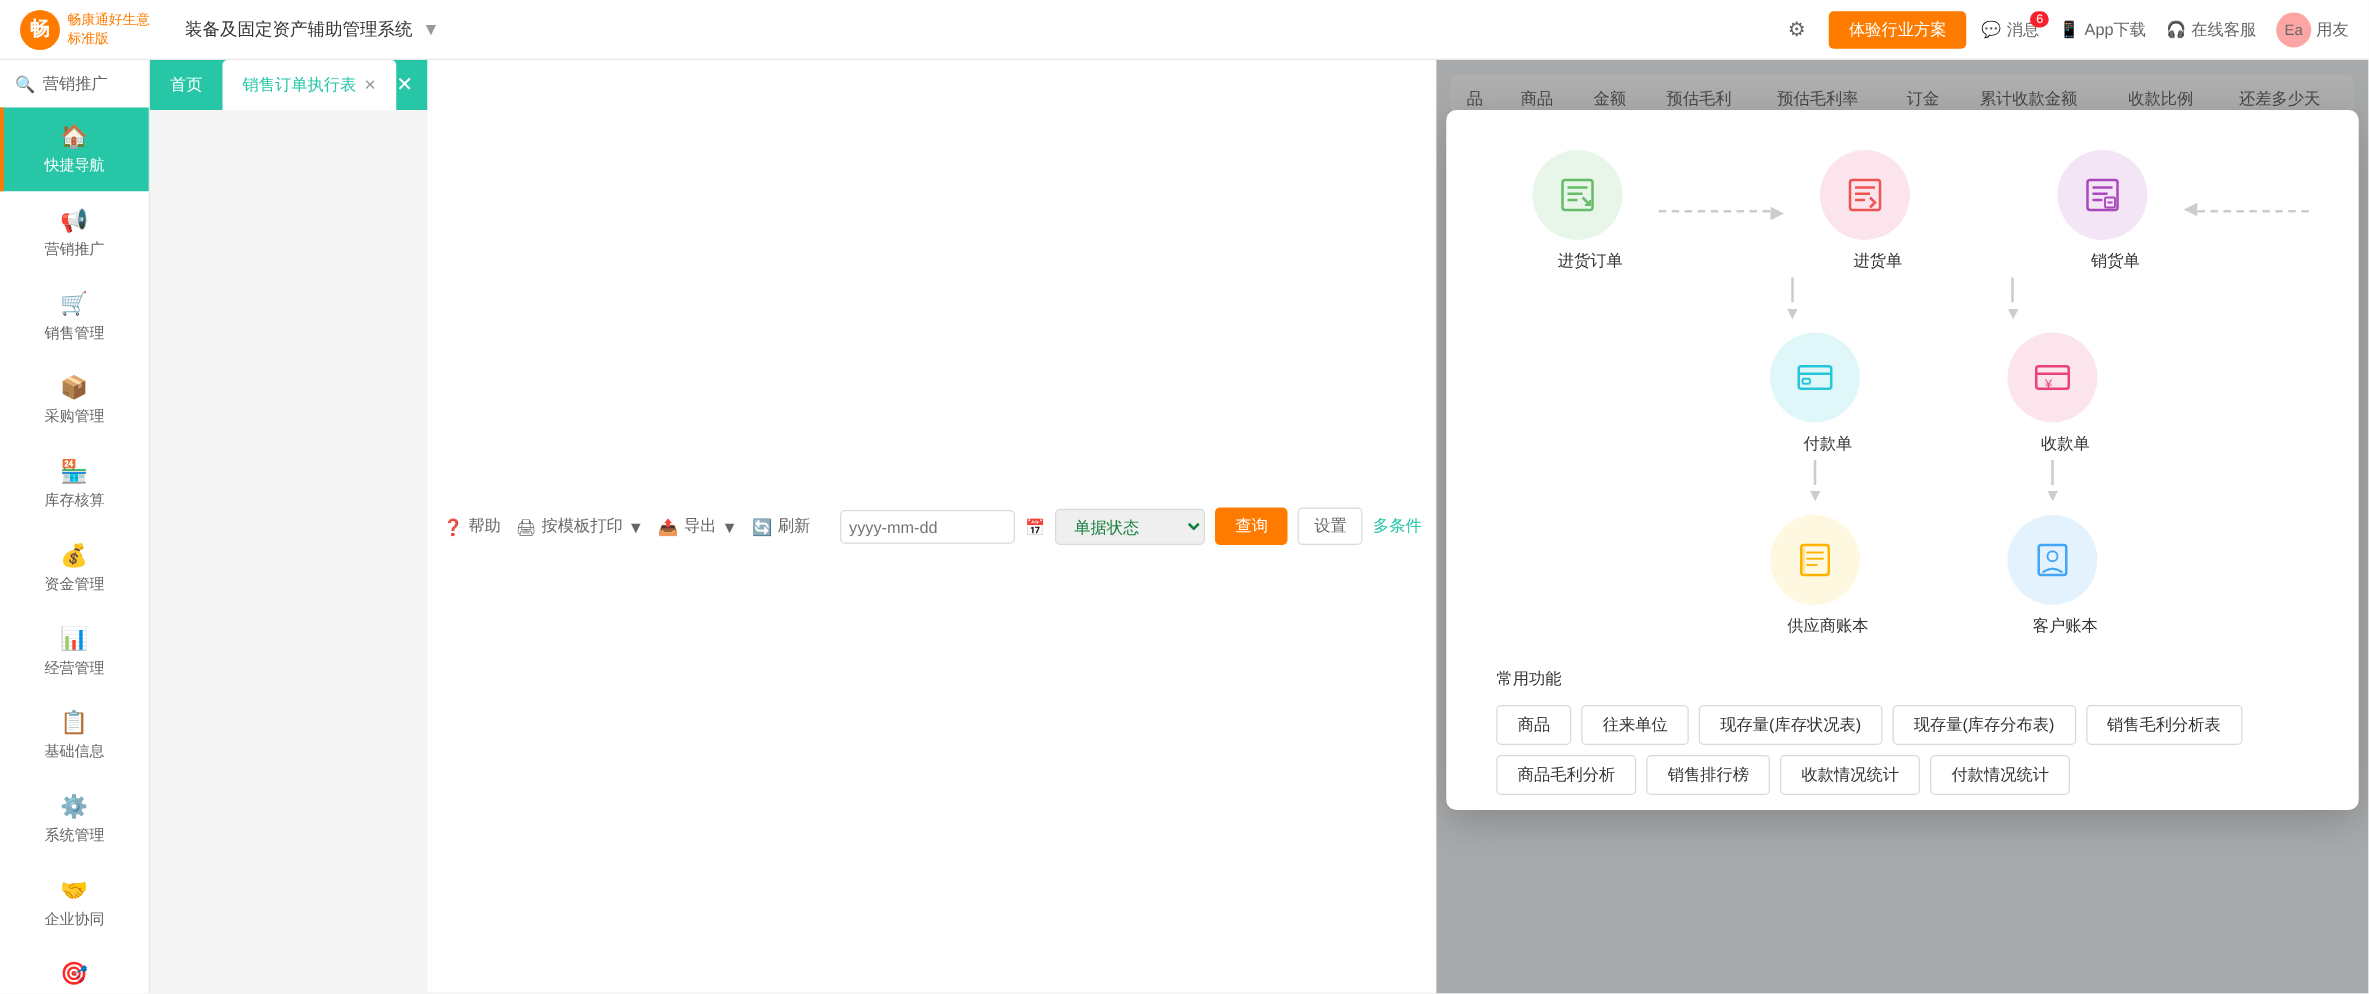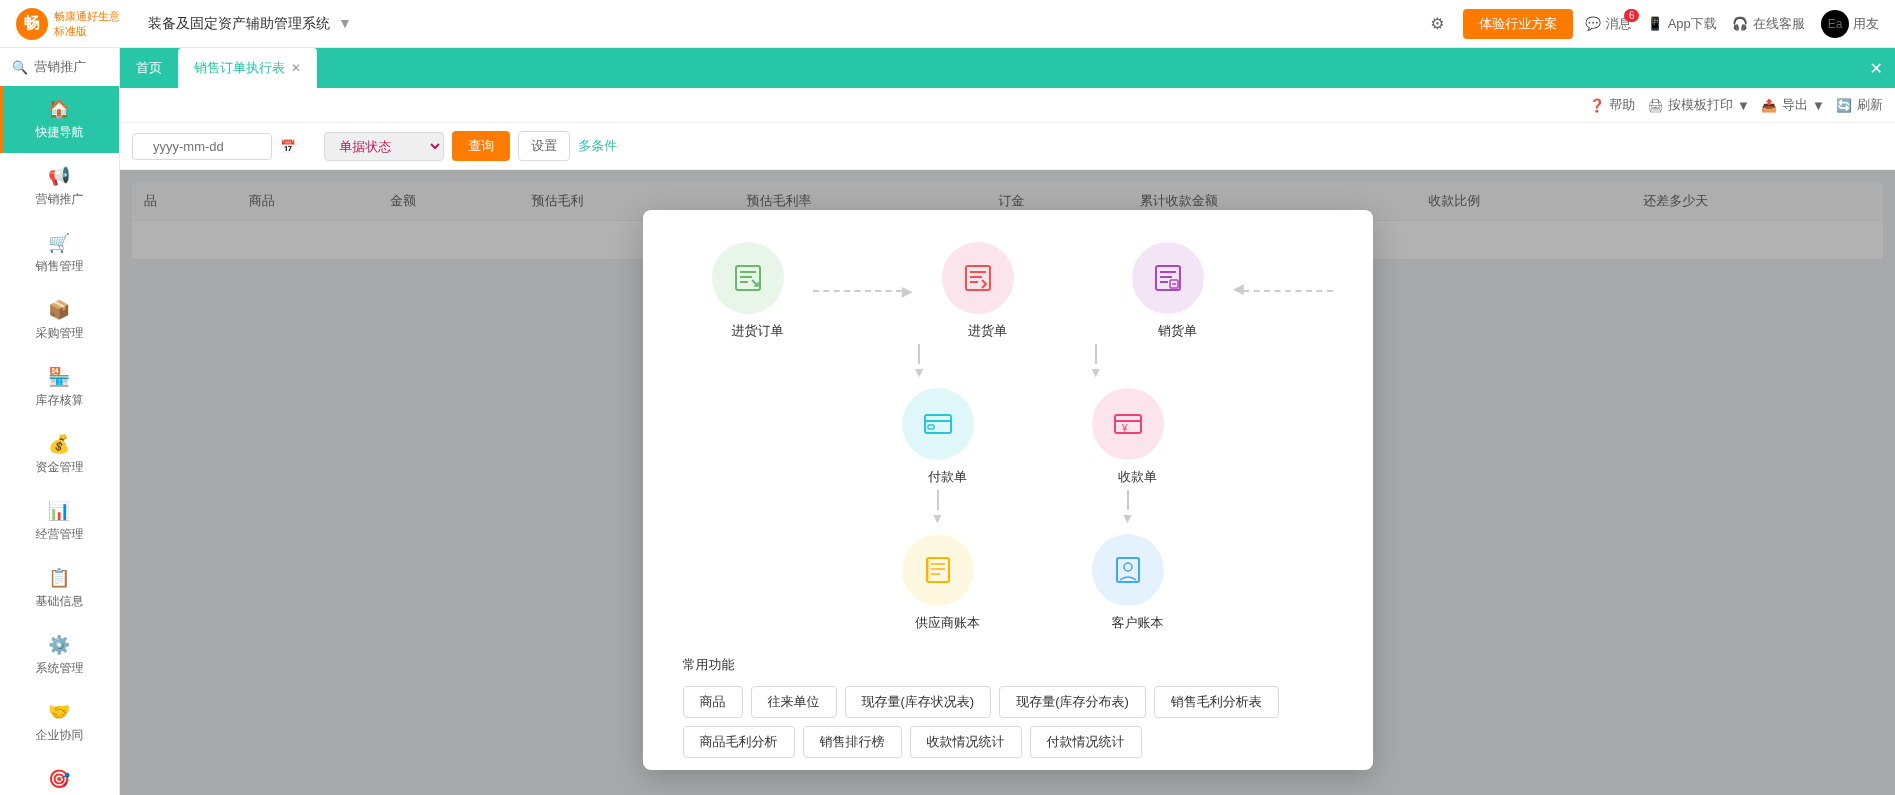--- a/index.html
+++ b/index.html
@@ -3,56 +3,56 @@
   <meta charset="utf-8">
   <style>
     * { box-sizing: border-box; margin: 0; padding: 0; }
     body { font-family: 'Microsoft YaHei', Arial, sans-serif; background: #f5f5f5; font-size: 13px; color: #333; }
 
     
     .app-container { display: flex; flex-direction: column; height: 795px; width: 1895px; overflow: hidden; }
     .top-bar { display: flex; align-items: center; height: 48px; background: #fff; border-bottom: 1px solid #e8e8e8; padding: 0 16px; gap: 12px; flex-shrink: 0; }
     .main-area { display: flex; flex: 1; overflow: hidden; }
     .sidebar { width: 120px; background: #fff; border-right: 1px solid #e8e8e8; flex-shrink: 0; display: flex; flex-direction: column; }
-    .content-area { flex: 1; display: flex; flex-direction: column; overflow: hidden; }
+    .content-area { flex: 1; display: flex; flex-direction: row; overflow: hidden; }
     .tab-bar { display: flex; align-items: center; background: #26c6a6; height: 40px; flex-shrink: 0; }
     .page-content { flex: 1; background: #f0f2f5; padding: 12px; overflow: auto; position: relative; }
 
     
     .logo-area { display: flex; align-items: center; gap: 6px; width: 120px; flex-shrink: 0; }
     .logo-icon { width: 32px; height: 32px; background: #ff7b00; border-radius: 50%; display: flex; align-items: center; justify-content: center; color: white; font-size: 16px; font-weight: bold; }
     .logo-text { font-size: 11px; color: #ff7b00; line-height: 1.3; }
     .system-title { font-size: 14px; color: #333; font-weight: 500; flex: 1; }
     .system-title-arrow { color: #999; margin-left: 4px; }
     .settings-icon-btn { width: 28px; height: 28px; border: none; background: none; cursor: pointer; color: #666; font-size: 16px; }
     .experience-btn { background: #ff7b00; color: white; border: none; border-radius: 4px; padding: 6px 16px; cursor: pointer; font-size: 13px; }
     .top-right-actions { display: flex; align-items: center; gap: 16px; margin-left: auto; }
     .top-action-item { display: flex; align-items: center; gap: 4px; color: #666; font-size: 13px; cursor: pointer; position: relative; }
     .badge { background: #f5222d; color: white; border-radius: 10px; padding: 1px 5px; font-size: 10px; position: absolute; top: -6px; right: -8px; }
-    .user-avatar { width: 28px; height: 28px; background: #000000; border-radius: 50%; display: flex; align-items: center; justify-content: center; font-size: 12px; color: #666; }
+    .user-avatar { width: 28px; height: 28px; background: #fca5a5; border-radius: 50%; display: flex; align-items: center; justify-content: center; font-size: 12px; color: #666; }
     .search-menu-item { display: flex; align-items: center; gap: 6px; padding: 10px 12px; cursor: pointer; color: #666; font-size: 13px; }
     .sidebar-item { display: flex; flex-direction: column; align-items: center; padding: 12px 4px; cursor: pointer; color: #666; font-size: 12px; gap: 4px; position: relative; }
     .sidebar-item.active { color: #fff; background: #26c6a6; }
     .sidebar-item.active::before { content: ''; position: absolute; left: 0; top: 0; bottom: 0; width: 3px; background: #ff7b00; }
     .sidebar-icon { font-size: 18px; }
 
     
     .tab-item { display: flex; align-items: center; padding: 0 16px; height: 40px; cursor: pointer; font-size: 13px; color: rgba(255,255,255,0.8); gap: 6px; }
     .tab-item.active { background: #fff; color: #26c6a6; border-radius: 4px 4px 0 0; }
     .tab-item:first-child { color: white; font-weight: 500; }
     .tab-close { font-size: 12px; color: #999; cursor: pointer; }
 
     
     .page-toolbar { display: flex; align-items: center; justify-content: flex-end; gap: 12px; padding: 8px 12px; background: #fff; border-bottom: 1px solid #f0f0f0; flex-shrink: 0; }
     .toolbar-btn { display: flex; align-items: center; gap: 4px; color: #666; font-size: 13px; cursor: pointer; }
 
     
     .filter-bar { display: flex; align-items: center; gap: 8px; padding: 8px 12px; background: #fff; border-bottom: 1px solid #f0f0f0; flex-shrink: 0; flex-wrap: wrap; }
-    .date-input { border: 1px solid #d9d9d9; border-radius: 4px; padding: 5px 20px; font-size: 13px; color: #999; width: 140px; }
-    .select-input { border: 1px solid #d9d9d9; border-radius: 4px; padding: 5px 10px; font-size: 13px; color: #be185d; width: 120px; margin-left: 20px; }
+    .date-input { border: 1px solid #d9d9d9; border-radius: 4px; padding: 5px 6px; font-size: 13px; color: #999; width: 140px; }
+    .select-input { border: 1px solid #d9d9d9; border-radius: 4px; padding: 5px 10px; font-size: 13px; color: #15803d; width: 120px; }
     .query-btn { background: #ff7b00; color: white; border: none; border-radius: 4px; padding: 6px 16px; cursor: pointer; font-size: 13px; }
     .setting-btn { background: #fff; color: #666; border: 1px solid #d9d9d9; border-radius: 4px; padding: 5px 12px; cursor: pointer; font-size: 13px; }
     .more-conditions { color: #26c6a6; font-size: 13px; cursor: pointer; }
     .cal-icon { color: #999; cursor: pointer; }
 
     
     .table-wrapper { background: #fff; border-radius: 4px; overflow: auto; }
     .data-table { width: 100%; border-collapse: collapse; }
     .data-table th { background: #fafafa; border-bottom: 1px solid #f0f0f0; padding: 10px 12px; text-align: left; font-weight: 500; color: #666; font-size: 13px; white-space: nowrap; }
     .data-table td { border-bottom: 1px solid #f0f0f0; padding: 10px 12px; font-size: 13px; color: #333; }

